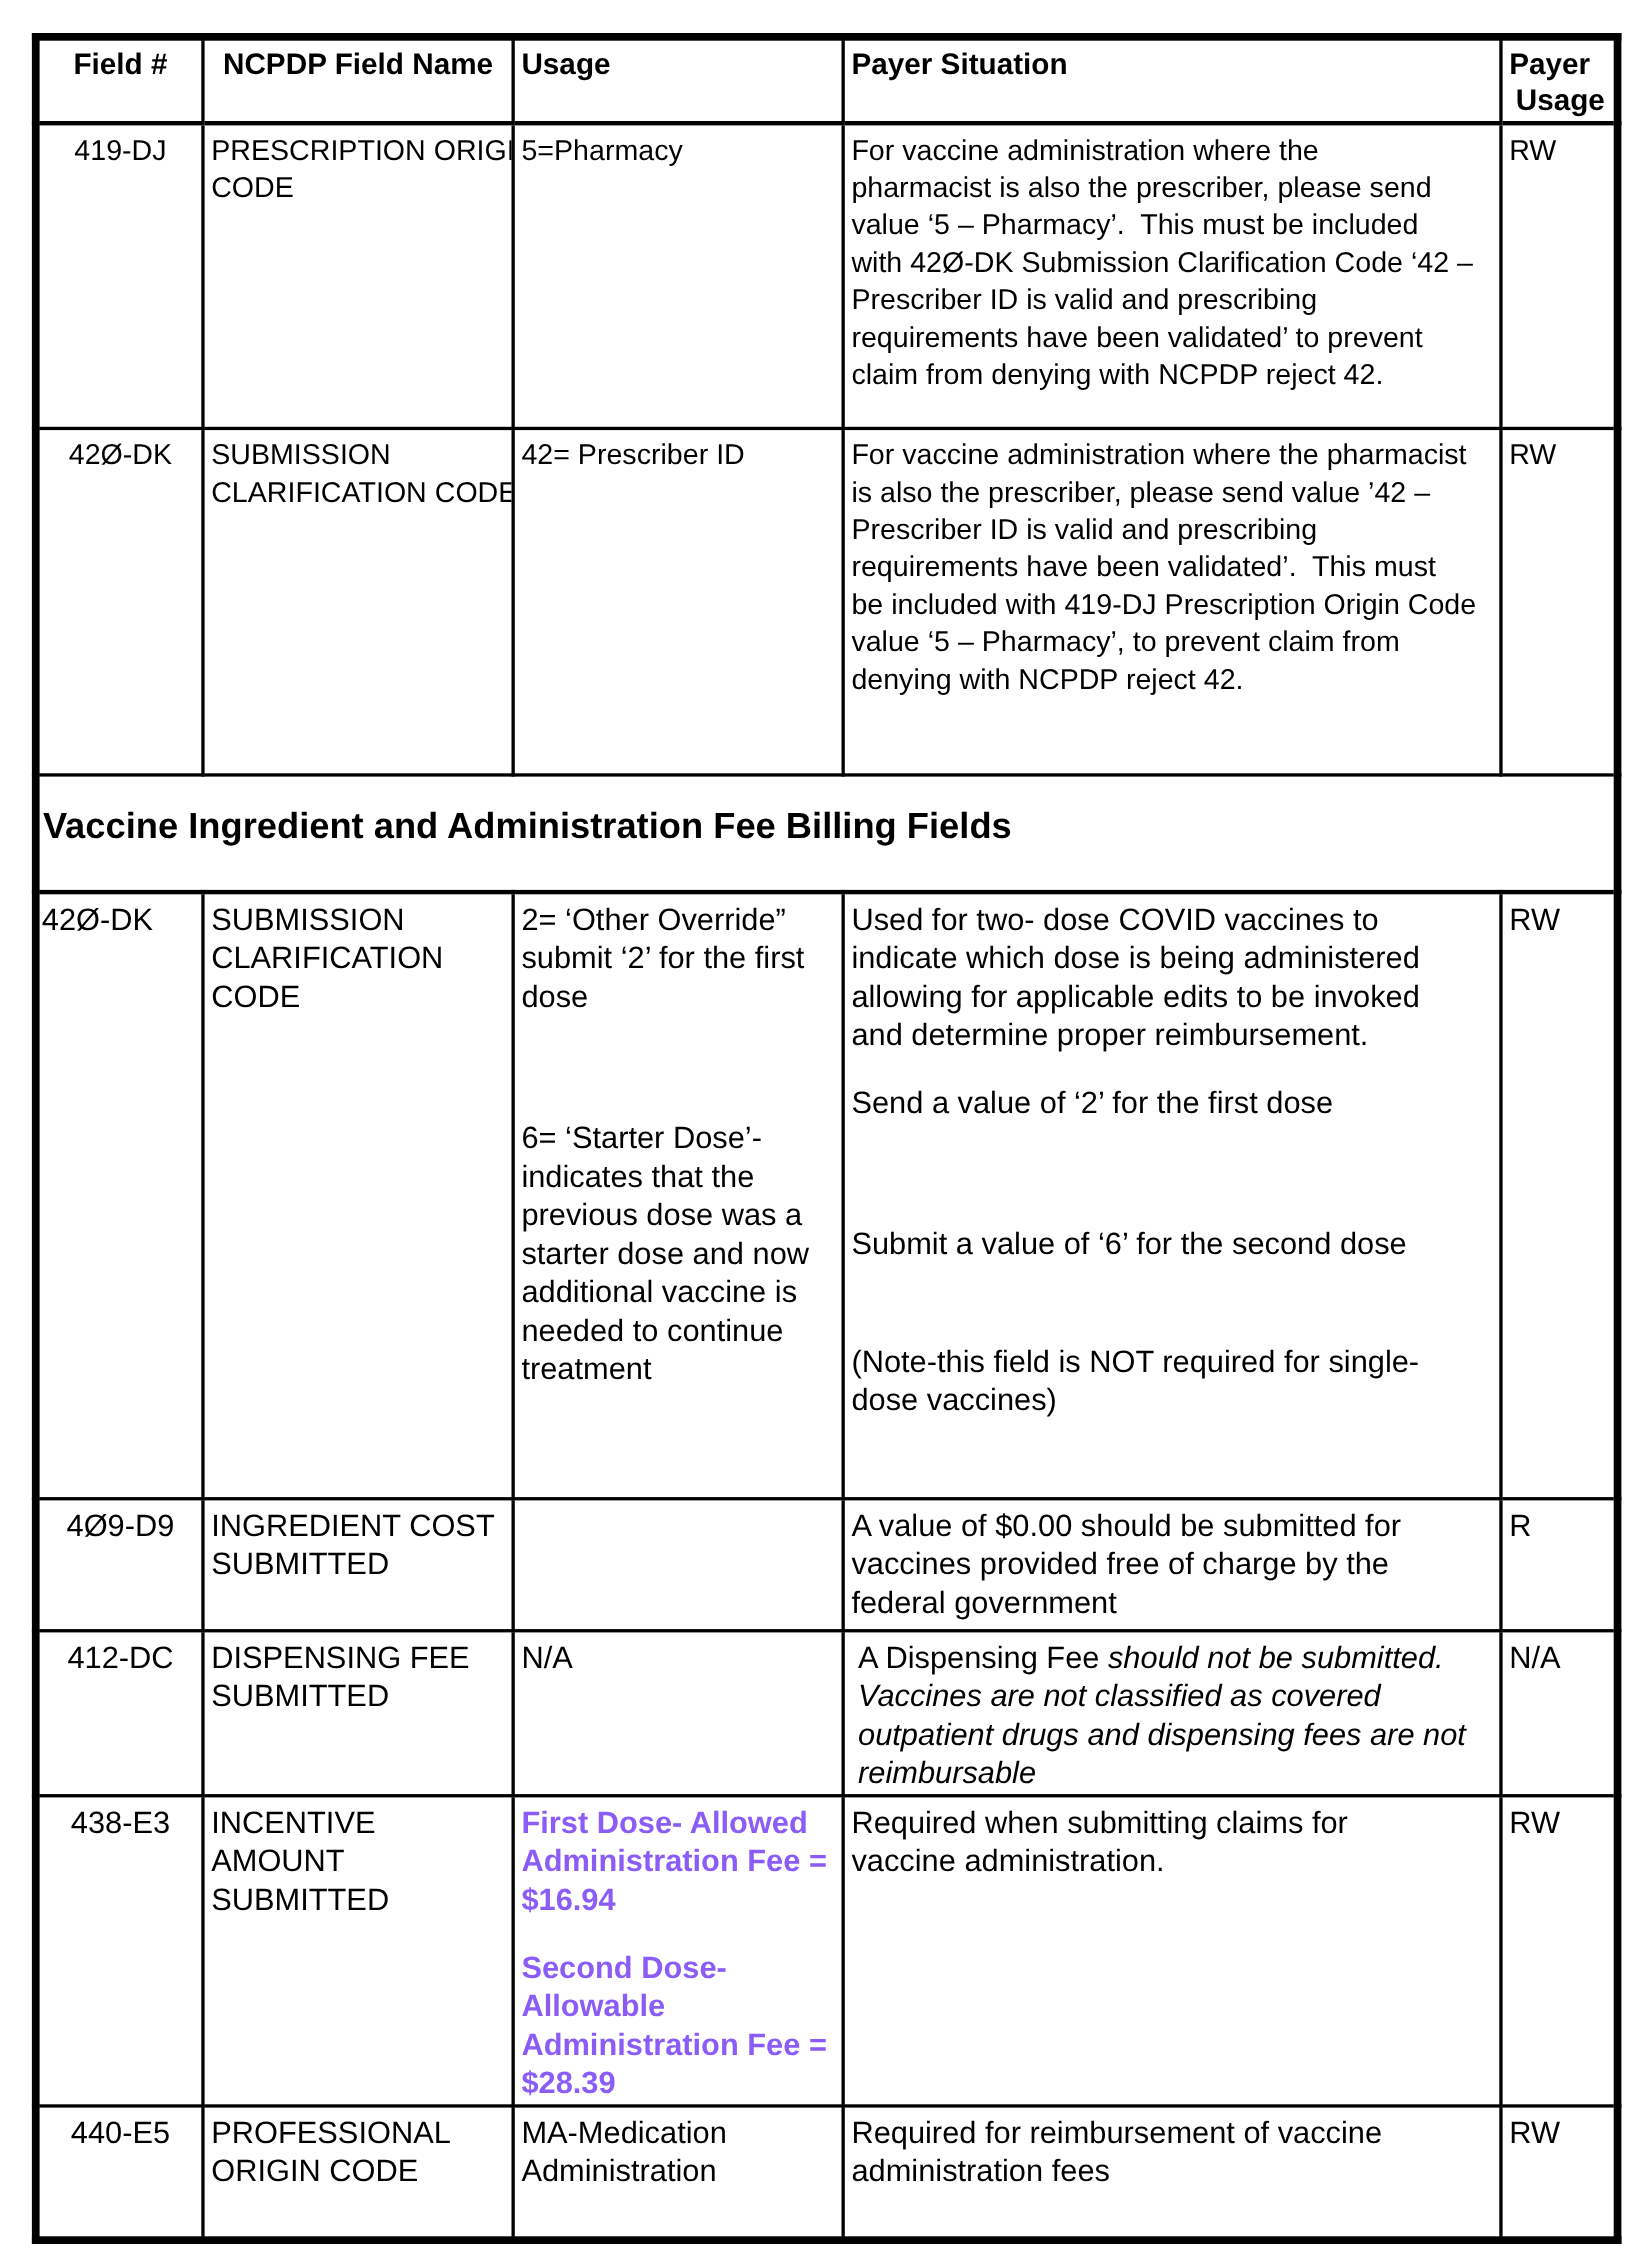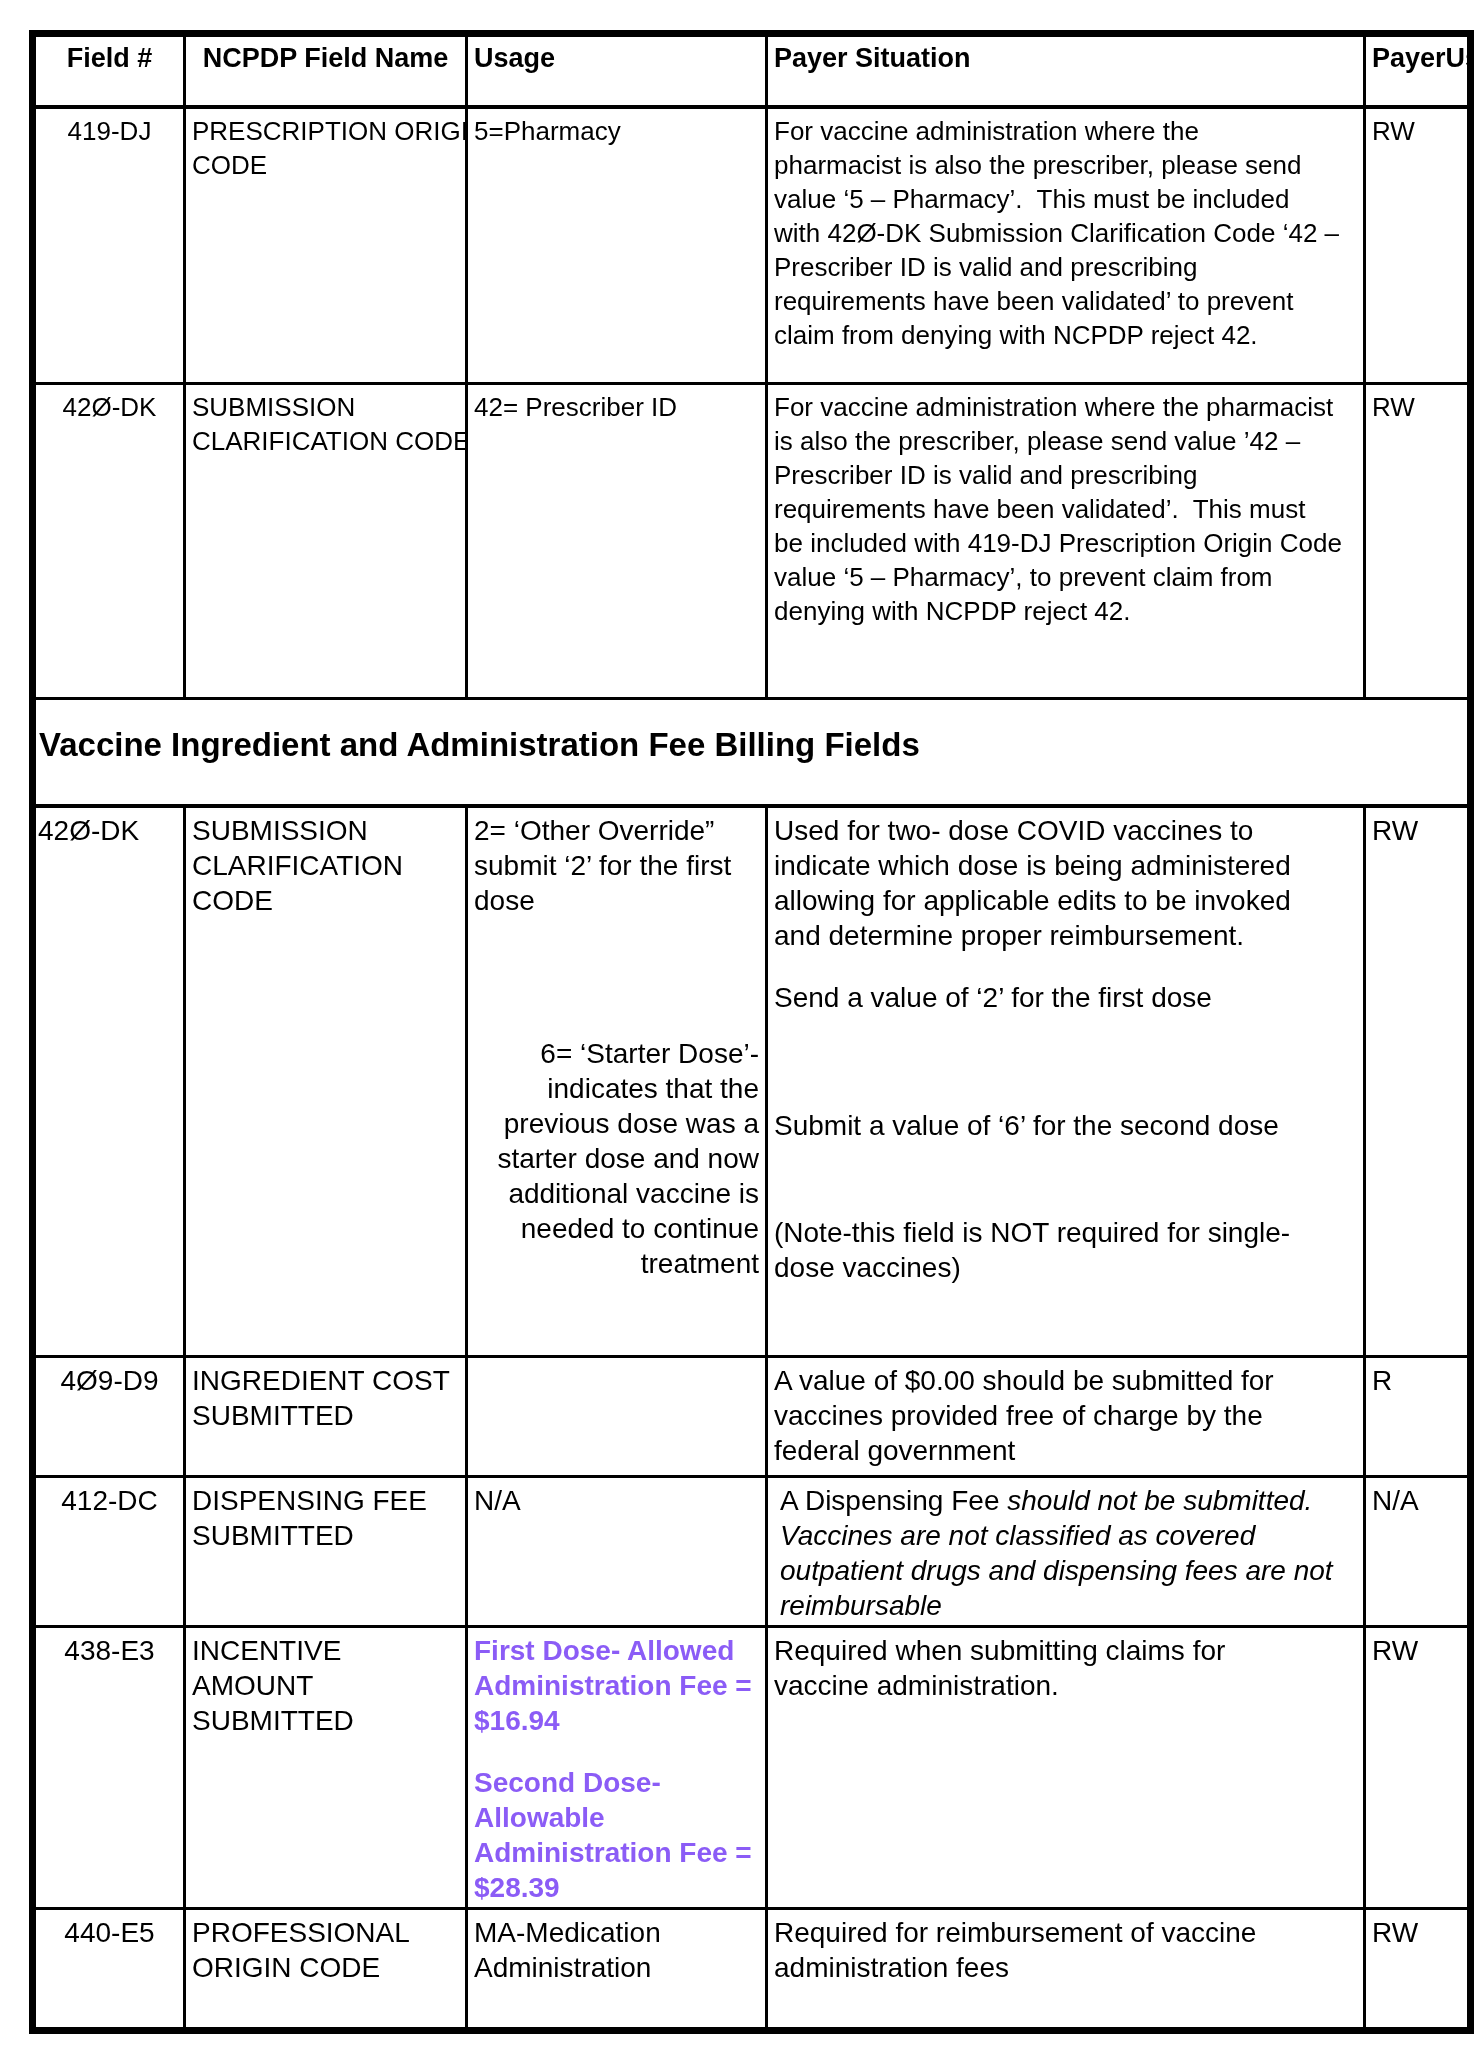--- a/index.html
+++ b/index.html
@@ -7,29 +7,29 @@
         font-family:"Liberation Sans",sans-serif;color:#000;}
   table.tbl{position:absolute;left:29px;top:30px;width:1438px;
         border-collapse:collapse;table-layout:fixed;border:7px solid #000;}
   td{border:3px solid #000;vertical-align:top;padding:5px 6px 2px 6px;overflow:hidden;}
   tr.hdr td{border-bottom:4px solid #000;font-weight:bold;font-size:27px;line-height:33px;}
   .ctr{text-align:center;}
   .pre{white-space:pre;}
   .f-top{font-size:26px;line-height:34px;}
   .f-bot{font-size:28px;line-height:35px;}
   .field-left{text-align:left;padding-left:2px;}
-  .usage-head{display:flex;}
+  .usage-head{display:flex;flex-direction:column;}
   .usage-head .l2{text-align:right;padding-right:2px;}
   .section-cell{font-size:33px;font-weight:bold;padding-top:26px;padding-left:3px;
         border-top:3px solid #000;border-bottom:4px solid #000;}
   .red{color:#8b5cf6;font-weight:bold;}
   .italic{font-style:italic;}
   .disp-pad{padding-left:12px;}
   .m27{margin-top:27px;} .m93{margin-top:93px;} .m150{margin-top:72px;}
-  .m195{margin-top:118px;text-align:right;}
+  .m195{margin-top:94px;}
 </style>
 </head>
 <body>
 
 <div class="page">
   <table class="tbl">
     <colgroup>
       <col style="width:152px">
         <col style="width:282px">
         <col style="width:300px">

